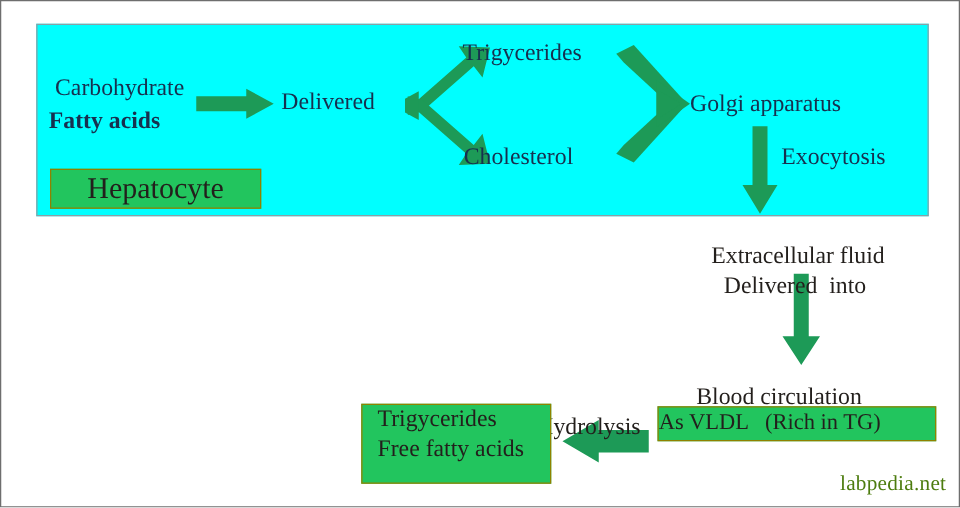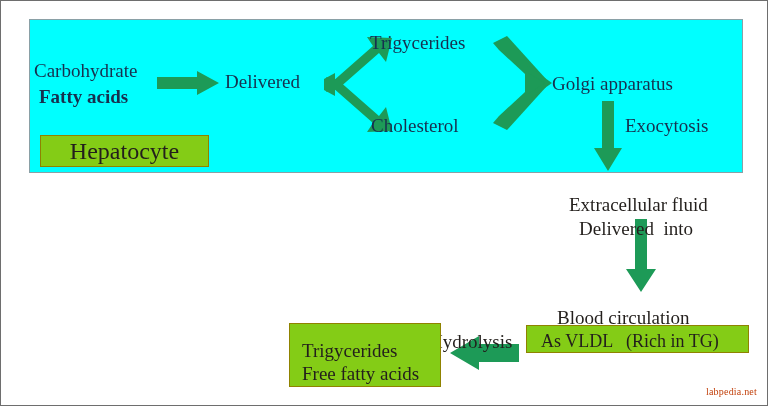--- a/index.html
+++ b/index.html
@@ -45,45 +45,45 @@
   }
   .txt-dark {
     color: #231f1c;
     font-size: 19px;
     margin-top: 16px;
   }
 
   
   .ybox {
     position: absolute;
-    background: #84cc16;
+    background: #22c55e;
     border: 1px solid #8f8200;
     box-sizing: border-box;
     color: #231f1c;
     display: flex;
     flex-direction: column;
-    justify-content: flex-end;
+    justify-content: flex-start;
     line-height: 1.25;
   }
   .ybox .line { display:block; white-space: pre; }
 
   
   #arrows {
     position: absolute;
     left: 0; top: 0;
     width: 768px; height: 406px;
     pointer-events: none;
   }
 
   .watermark {
     position: absolute;
     right: 10px;
     bottom: 8px;
-    color: #c2410c;
-    font-size: 10px;
+    color: #4d7c0f;
+    font-size: 17px;
     letter-spacing: .2px;
     margin-top: 32px;
   }
 </style>
 </head>
 <body>
 
 <div id="canvas">
 
   <div class="cell-box"></div>
@@ -119,21 +119,21 @@
 
     <g fill="#1d9a57">
       <polygon points="634,218 646,218 646,268 655,268 640,291 625,268 634,268"></polygon>
     </g>
 
     <g fill="#1d9a57">
       <polygon points="518,343 478,343 478,335 449,352 478,369 478,361 518,361"></polygon>
     </g>
   </svg>
 
-  <div class="txt txt-cell" style="left:33px; top:58px;">Carbohydrate</div>
+  <div class="txt txt-cell" style="left:43px; top:58px;">Carbohydrate</div>
   <div class="txt txt-cell" style="left:38px; top:84px;font-weight:bold;">Fatty acids</div>
 
   <div class="txt txt-cell" style="left:224px; top:69px;">Delivered</div>
 
   <div class="txt txt-cell" style="left:369px; top:30px;">Trigycerides</div>
   <div class="txt txt-cell" style="left:370px; top:113px;">Cholesterol</div>
 
   <div class="txt txt-cell" style="left:551px; top:71px;">Golgi apparatus</div>
 
   <div class="txt txt-cell" style="left:624px; top:113px;">Exocytosis</div>
@@ -142,21 +142,21 @@
     <span class="line">Hepatocyte</span>
   </div>
 
   <div class="txt txt-dark" style="left:568px; top:176px;">Extracellular fluid</div>
   <div class="txt txt-dark" style="left:556px; top:289px;">Blood circulation</div>
 
   <div class="txt txt-dark" style="left:578px; top:200px;">Delivered  into</div>
 
   <div class="txt txt-dark" style="left:428px; top:313px;">Hydrolysis</div>
 
-  <div class="ybox" style="left:525px; top:324px; width:223px; height:28px; font-size:18px; padding-left:14px;">
+  <div class="ybox" style="left:525px; top:324px; width:223px; height:28px; font-size:18px; padding-left:0;">
     <span class="line">As VLDL   (Rich in TG)</span>
   </div>
 
   <div class="ybox" style="left:288px; top:322px; width:152px; height:64px; font-size:19px; padding-left:12px;">
     <span class="line">Trigycerides</span>
     <span class="line">Free fatty acids</span>
   </div>
 
   <div class="watermark">labpedia.net</div>
 

